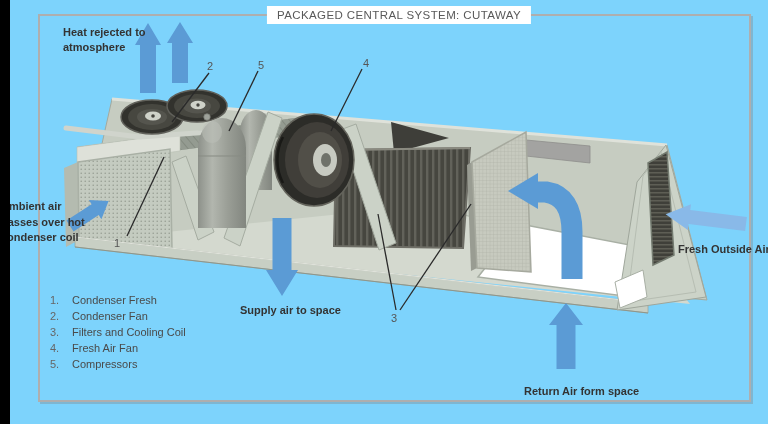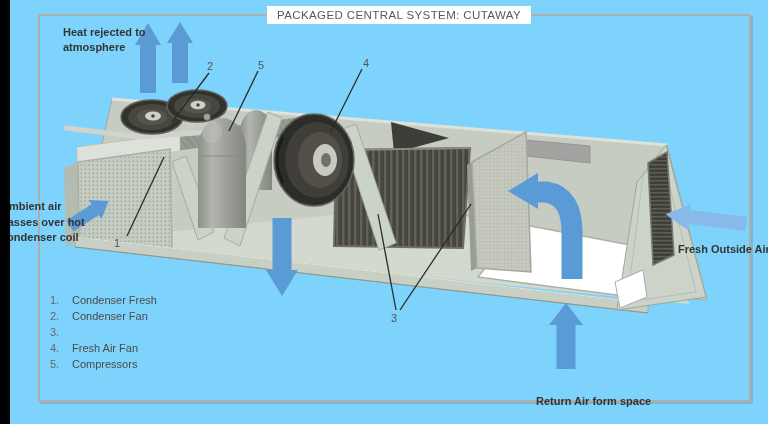--- a/index.html
+++ b/index.html
@@ -187,40 +187,42 @@
       <line x1="209" y1="73" x2="172" y2="122"></line>
       <line x1="396" y1="310" x2="378" y2="214"></line>
       <line x1="400" y1="310" x2="471" y2="204"></line>
       <line x1="362" y1="69" x2="331" y2="131"></line>
       <line x1="258" y1="71" x2="229" y2="131"></line>
     </g>
   </svg>
 
   <div class="lbl" style="left:63px;top:25px;width:100px;">Heat rejected to atmosphere</div>
   <div class="lbl" style="left:1px;top:199px;width:88px;line-height:15.5px;">Ambient air passes over hot condenser coil</div>
+  <div class="lbl" style="left:240px;top:303px;white-space:nowrap;">Supply air to space</div>
   <div class="lbl" style="left:678px;top:242px;white-space:nowrap;">Fresh Outside Air</div>
-  <div class="lbl" style="left:524px;top:394px;white-space:nowrap;margin-left:12px;">Return Air form space</div>
+  <div class="lbl" style="left:524px;top:384px;white-space:nowrap;">Return Air form space</div>
 
   <span class="callout-num" style="left:114px;top:237px;">1</span>
   <span class="callout-num" style="left:207px;top:60px;">2</span>
   <span class="callout-num" style="left:391px;top:312px;">3</span>
   <span class="callout-num" style="left:363px;top:57px;">4</span>
   <span class="callout-num" style="left:258px;top:59px;">5</span>
 
   <div class="legend">
     <div class="legend-row">
       <span class="legend-num">1.</span>
       <span>Condenser Fresh</span>
     </div>
     <div class="legend-row">
       <span class="legend-num">2.</span>
       <span>Condenser Fan</span>
     </div>
     <div class="legend-row">
       <span class="legend-num">3.</span>
+      <span>Filters and Cooling Coil</span>
     </div>
     <div class="legend-row">
       <span class="legend-num">4.</span>
       <span>Fresh Air Fan</span>
     </div>
     <div class="legend-row">
       <span class="legend-num">5.</span>
       <span>Compressors</span>
     </div>
   </div>

